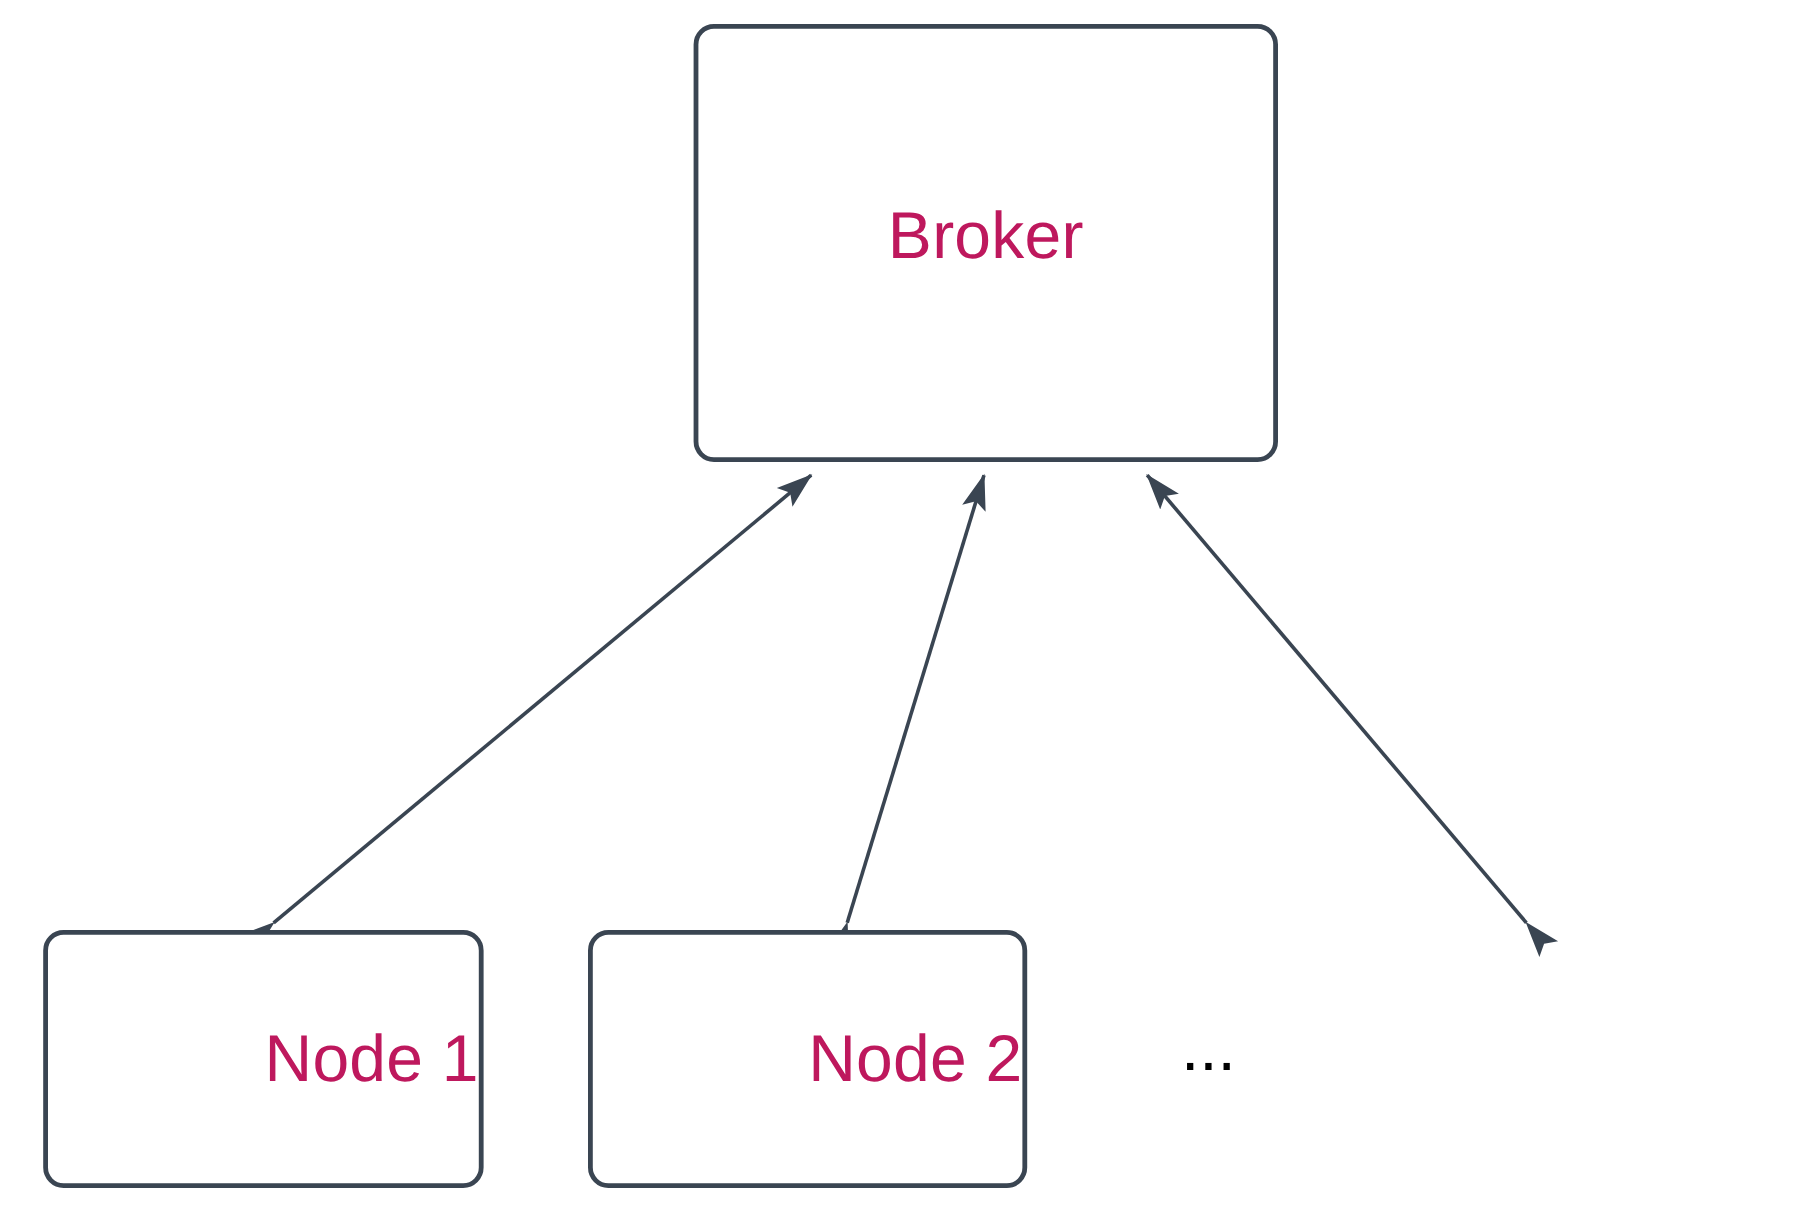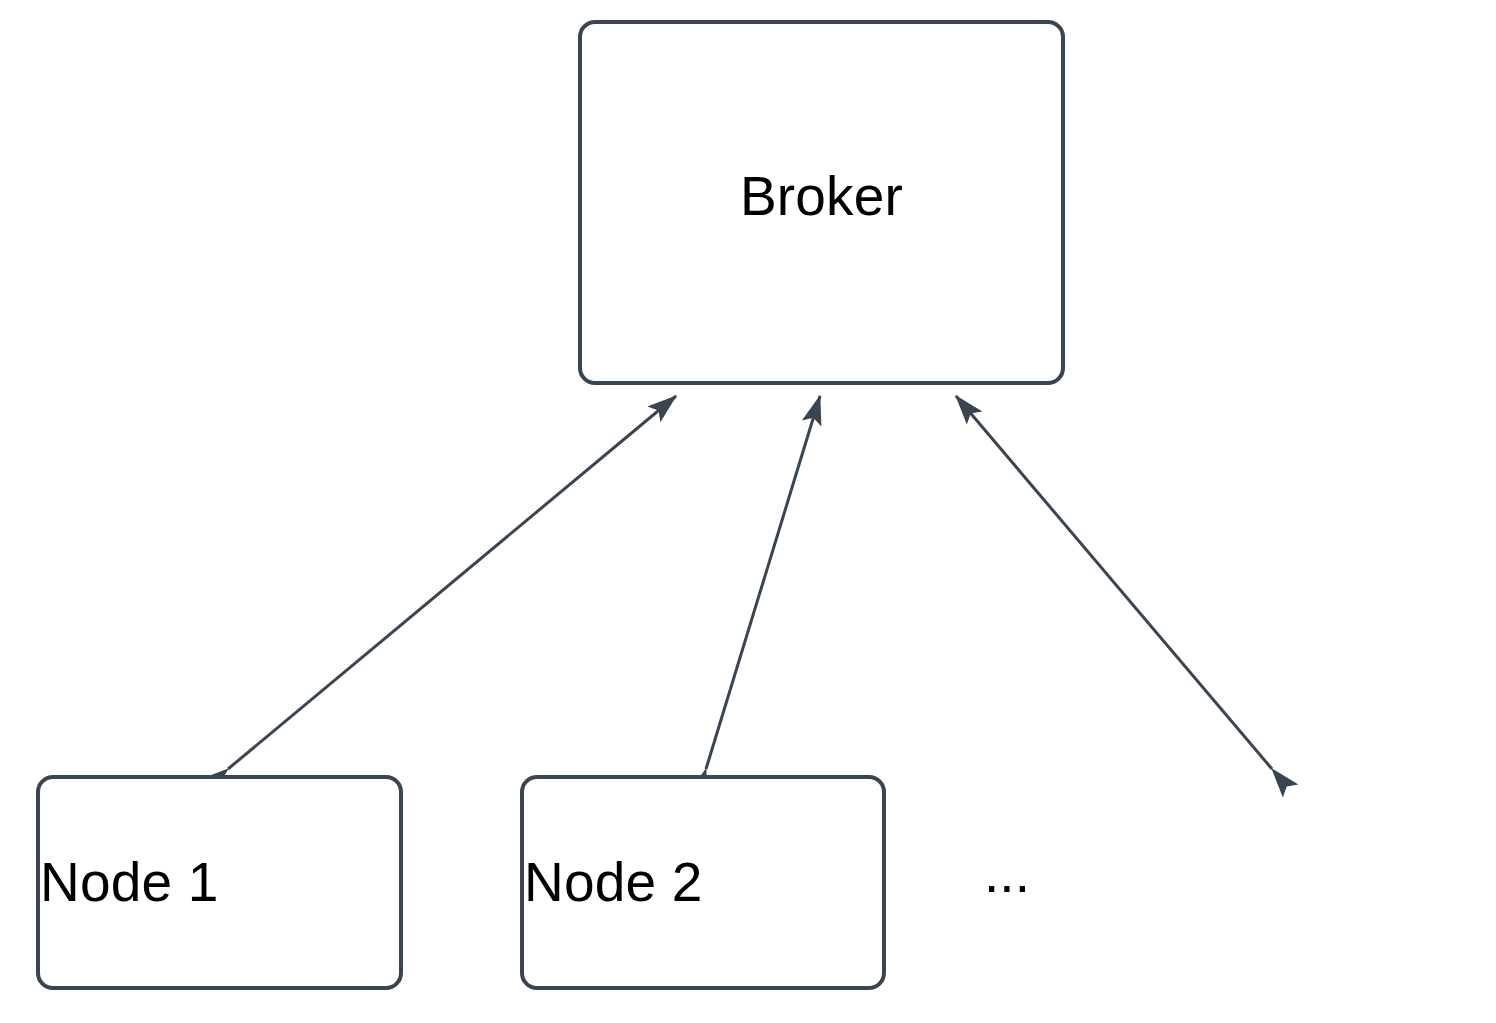--- a/index.html
+++ b/index.html
@@ -33,46 +33,46 @@
   }
 
   .node-box {
     position: absolute;
     box-sizing: border-box;
     background: #ffffff;
     border: 4px solid #3a4552;
     border-radius: 17px;
     display: flex;
     align-items: center;
-    justify-content: flex-start;
+    justify-content: flex-end;
   }
 
   .node-label {
-    color: #000000;
+    color: #be185d;
     font-size: 55px;
     line-height: 1;
     letter-spacing: 0.2px;
     white-space: nowrap;
   }
 
   
   #broker-box {
     left: 578px;
     top: 20px;
     width: 487px;
     height: 365px;
     align-items: flex-start;
     justify-content: center;
   }
   #broker-box .node-label {
     margin-top: 145px;
   }
 
   #node-1-box { left: 36px;   top: 775px; width: 367px; height: 215px; }
-  #node-2-box { left: 520px;  top: 775px; width: 366px; height: 215px; }
+  #node-2-box { left: 490px;  top: 775px; width: 366px; height: 215px; }
   #node-n-box { left: 1105px; top: 775px; width: 362px; height: 215px; }
 
   #ellipsis-label {
     position: absolute;
     left: 965px;
     top: 846px;
     width: 84px;
     text-align: center;
     color: #000000;
     font-size: 55px;

